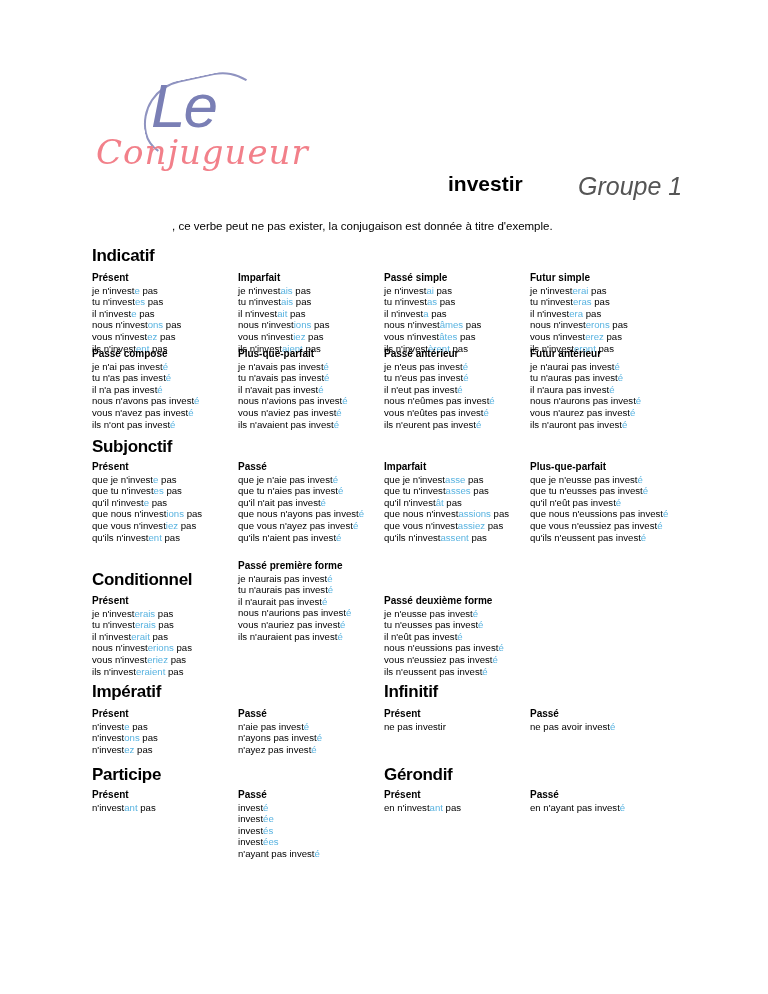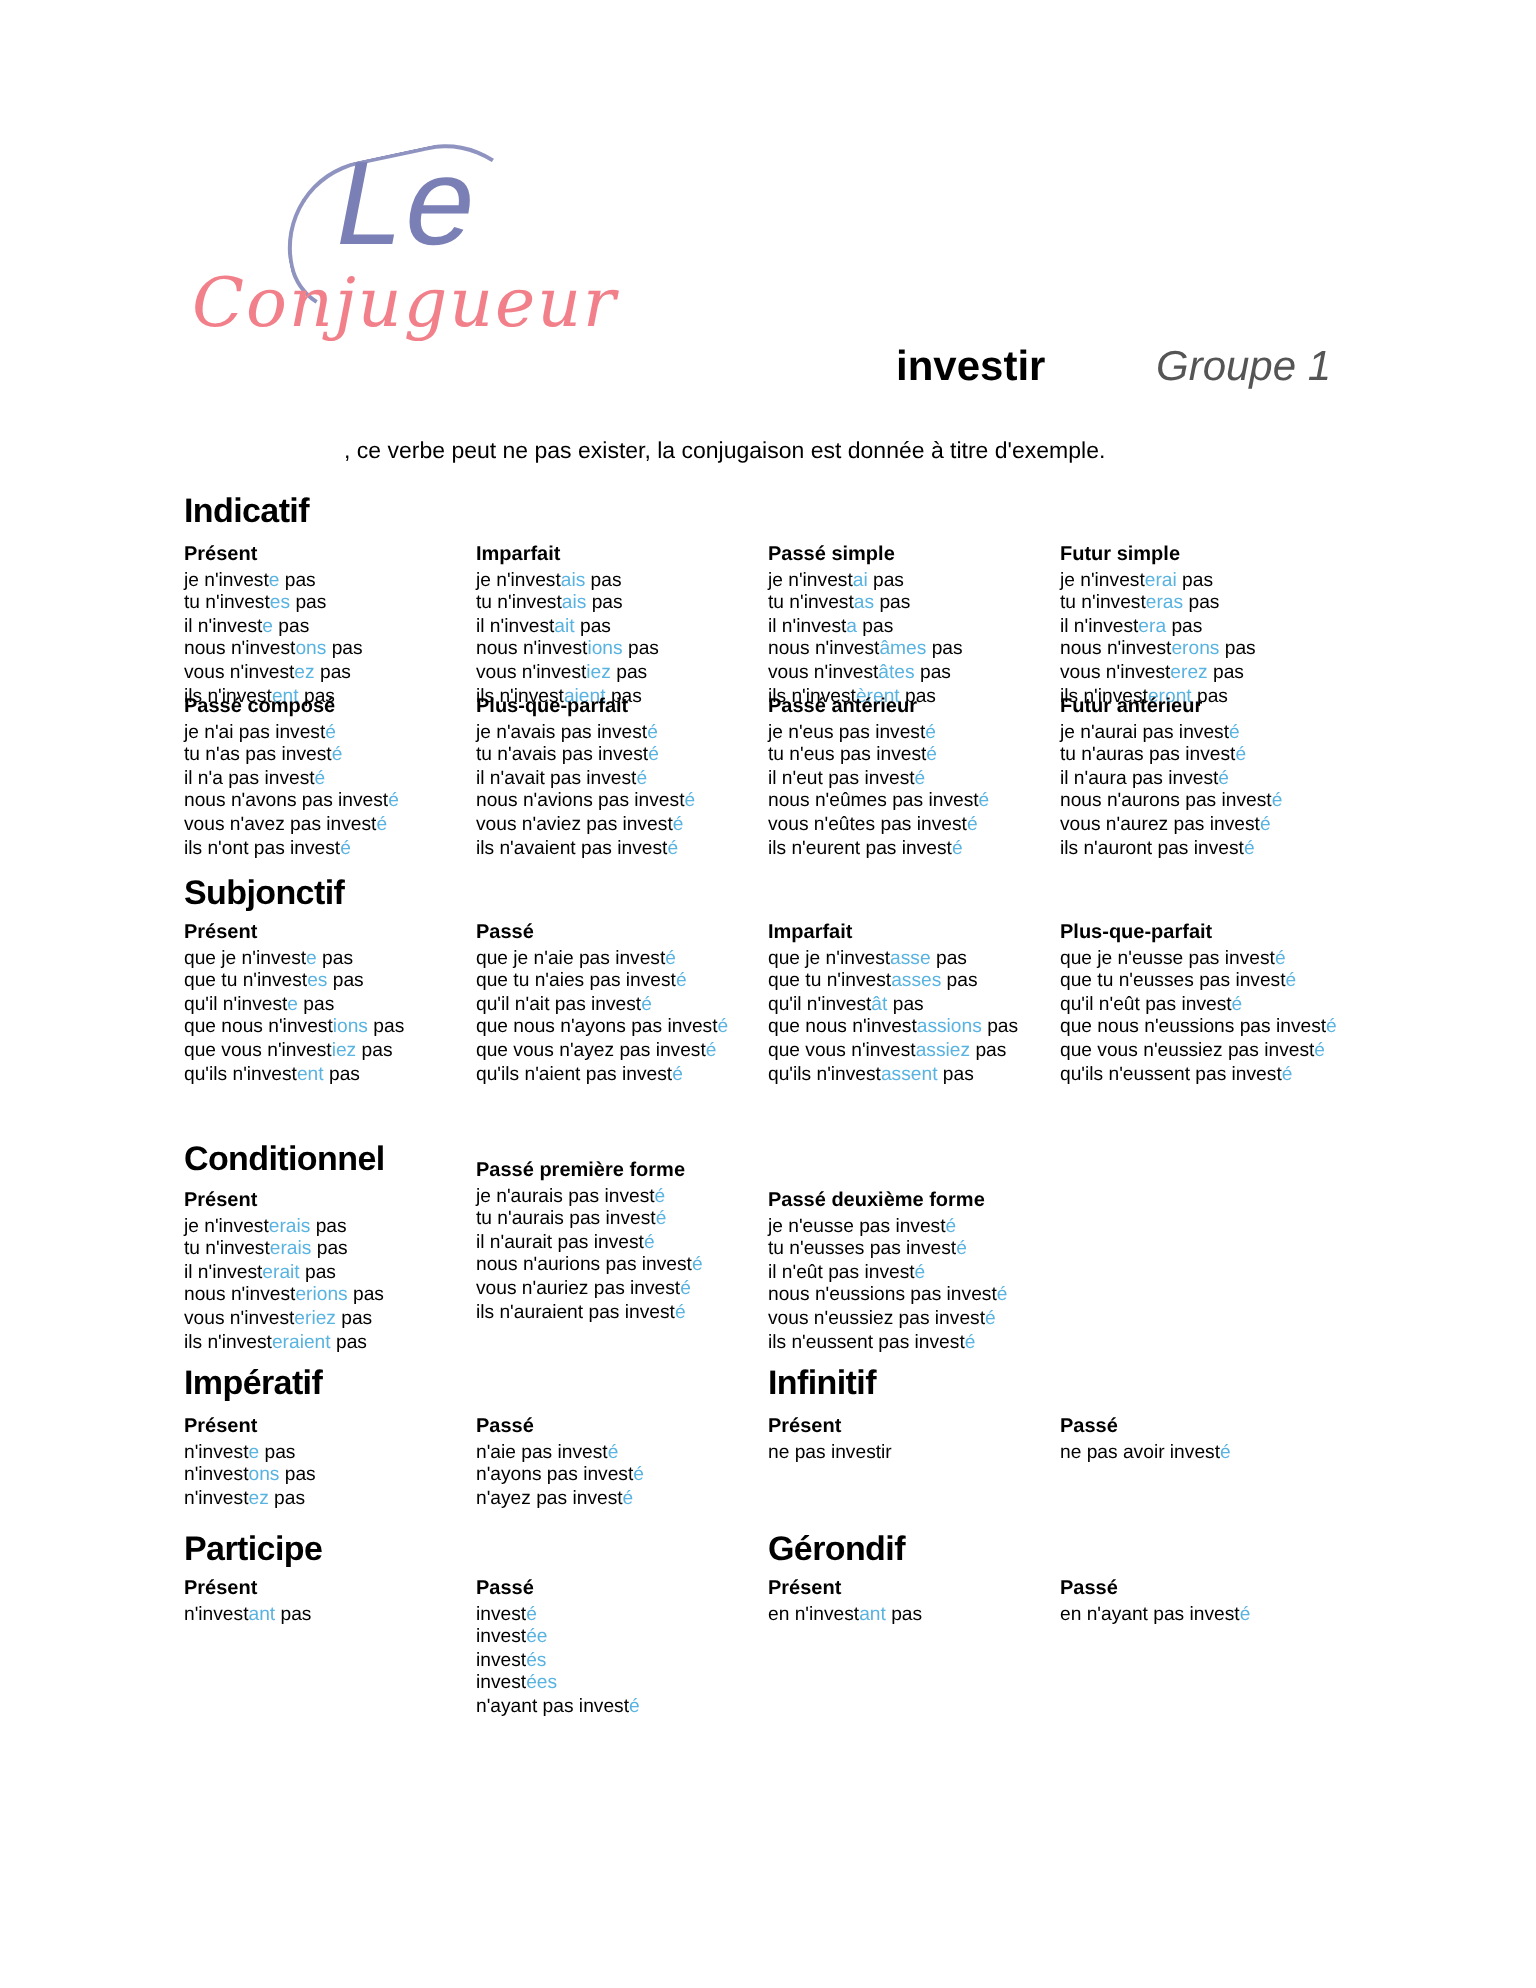--- a/index.html
+++ b/index.html
@@ -26,26 +26,25 @@
     position: absolute;
     left: 96px;
     top: 70px;
     width: 200px;
     height: 120px;
   }
   .logo-le {
     position: absolute;
     left: 55px;
     top: 0px;
-    font-family: Liberation Mono, monospace;
+    font-family: Liberation Sans, sans-serif;
     font-style: italic;
     font-size: 62px;
     color: #7a7fb5;
     letter-spacing: -2px;
-    margin-left: 15px;
   }
   .logo-swirl {
     position: absolute;
     left: 46px;
     top: 6px;
     width: 120px;
     height: 70px;
     border: 2px solid #8f93c0;
     border-radius: 60px 60px 40px 40px;
     border-right-color: transparent;
@@ -69,21 +68,21 @@
     left: 448px;
     top: 172px;
     font-size: 21px;
     font-weight: bold;
     color: #000;
   }
   .verb-group {
     position: absolute;
     left: 578px;
     top: 172px;
-    font-size: 21px;
+    font-size: 25px;
     font-style: italic;
     color: #555;
   }
   .note {
     position: absolute;
     left: 172px;
     top: 220px;
     font-size: 11.5px;
     color: #000;
   }
@@ -275,21 +274,21 @@
       <h4>Présent</h4>
       <div class="body">
         <div class="line"><span>je n'invest</span><span class="hl">erais</span><span> pas</span></div>
         <div class="line"><span>tu n'invest</span><span class="hl">erais</span><span> pas</span></div>
         <div class="line"><span>il n'invest</span><span class="hl">erait</span><span> pas</span></div>
         <div class="line"><span>nous n'invest</span><span class="hl">erions</span><span> pas</span></div>
         <div class="line"><span>vous n'invest</span><span class="hl">eriez</span><span> pas</span></div>
         <div class="line"><span>ils n'invest</span><span class="hl">eraient</span><span> pas</span></div>
       </div>
     </div>
-  <div class="block col2" style="top:580px;">
+  <div class="block col2" style="top:560px;">
       <h4>Passé première forme</h4>
       <div class="body">
         <div class="line"><span>je n'aurais pas invest</span><span class="hl">é</span><span></span></div>
         <div class="line"><span>tu n'aurais pas invest</span><span class="hl">é</span><span></span></div>
         <div class="line"><span>il n'aurait pas invest</span><span class="hl">é</span><span></span></div>
         <div class="line"><span>nous n'aurions pas invest</span><span class="hl">é</span><span></span></div>
         <div class="line"><span>vous n'auriez pas invest</span><span class="hl">é</span><span></span></div>
         <div class="line"><span>ils n'auraient pas invest</span><span class="hl">é</span><span></span></div>
       </div>
     </div>

